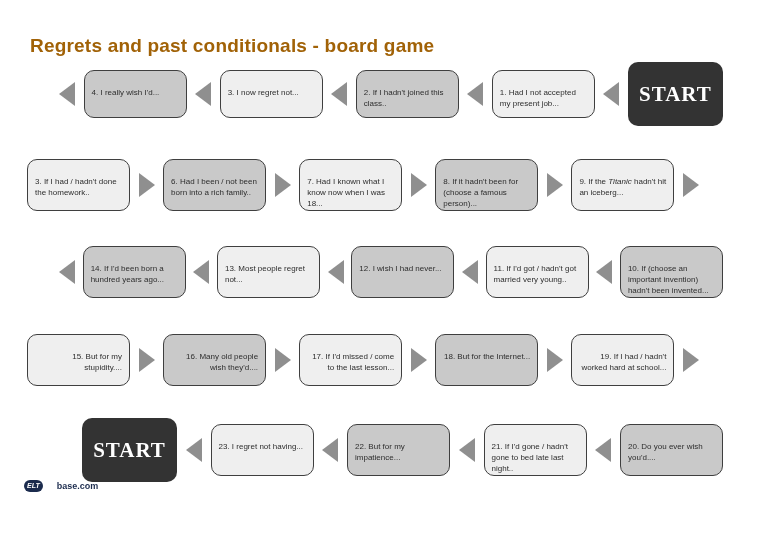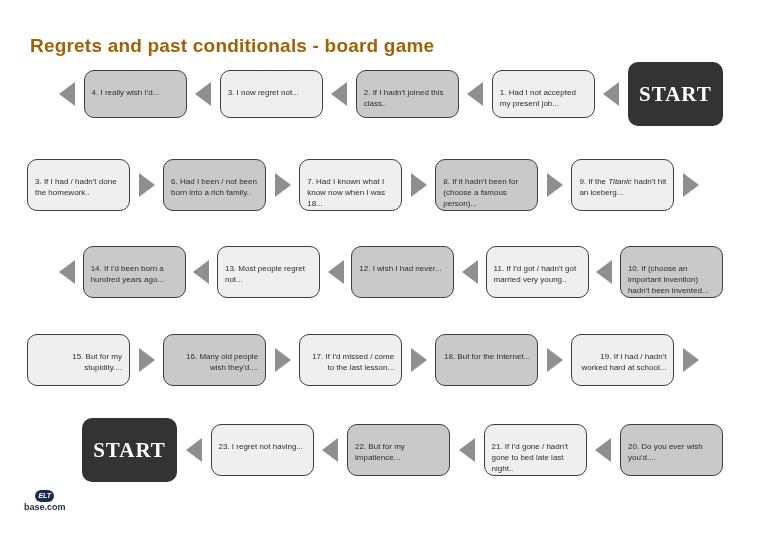--- a/index.html
+++ b/index.html
@@ -33,22 +33,22 @@
     flex:0 0 95px;height:64px;background:var(--dark-box);
     border-radius:10px;color:#ffffff;
     font-family:"Liberation Serif", serif;font-weight:bold;font-size:21px;
     letter-spacing:1px;display:flex;align-items:center;justify-content:center;
   }
   .arrow-wrap{flex:0 0 18px;display:flex;align-items:center;justify-content:center;}
   .arrow{width:0;height:0;border-top:12px solid transparent;border-bottom:12px solid transparent;}
   .arrow.left{border-right:16px solid var(--arrow);}
   .arrow.right{border-left:16px solid var(--arrow);}
   .logo{
-    position:absolute;left:24px;top:490px;
-    display:flex;align-items:center;gap:1px;flex-direction:column;
+    position:absolute;left:24px;top:480px;
+    display:flex;align-items:center;gap:14px;
   }
   .logo-badge{
     background:var(--logo-navy);color:#ffffff;border-radius:6px;
     font-size:7px;font-weight:bold;font-style:italic;
     padding:2px 3px;line-height:8px;
   }
   .logo-suffix{
     color:var(--logo-navy);font-size:9px;font-weight:bold;line-height:9px;
   }
 </style>

